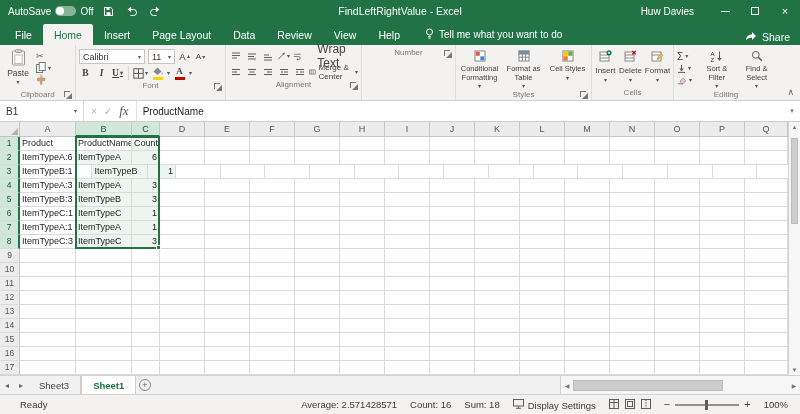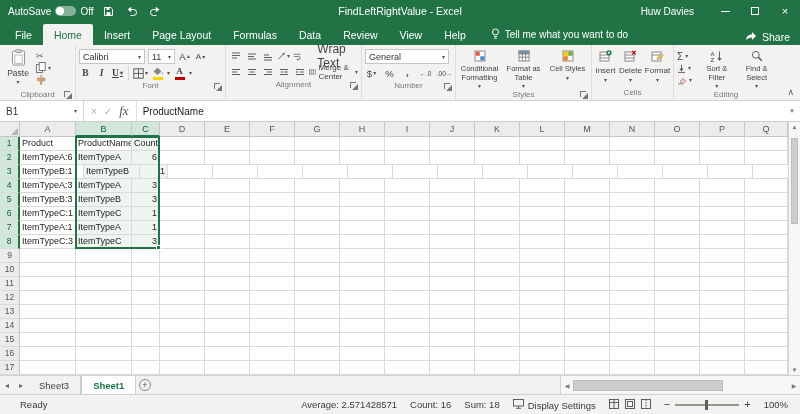--- a/index.html
+++ b/index.html
@@ -148,21 +148,20 @@
     <span class="win-btn">×</span>
   </div>
 </div>
 
 <div class="tabrow">
   <span id="ribbon-tabs" style="display:flex">
       <span class="rtab">File</span>
       <span class="rtab active">Home</span>
       <span class="rtab">Insert</span>
       <span class="rtab">Page Layout</span>
-      <span class="rtab">Formulas</span>
       <span class="rtab">Data</span>
       <span class="rtab">Review</span>
       <span class="rtab">View</span>
       <span class="rtab">Help</span>
     </span>
   <span class="tellme">
     <span>
       <svg width="9" height="12" viewBox="0 0 9 12">
           <circle cx="4.5" cy="4" r="3" fill="none" stroke="#fff"></circle>
           <path d="M3 8.7h3M3.4 10.2h2.2" stroke="#fff" fill="none"></path>
@@ -345,35 +344,20 @@
             </svg>
           <span>Merge &amp; Center</span>
           <span class="dd">▾</span>
         </span>
       </div>
     </div>
     <div class="grp-label"><span>Alignment</span><span class="launcher"></span></div>
   </div>
 
   <div class="grp" style="width:94px">
-    <div class="fcol">
-      <div class="frow">
-        <span class="combo" style="width:84px">
-            <span>General</span>
-            <span class="dd">▾</span>
-          </span>
-      </div>
-      <div class="frow" style="gap:5px">
-        <span class="ibtn">$<span class="dd">▾</span></span>
-        <span class="ibtn">%</span>
-        <span class="ibtn serif">,</span>
-        <span class="ibtn" style="font-size:6.5px">←.0</span>
-        <span class="ibtn" style="font-size:6.5px">.00→</span>
-      </div>
-    </div>
     <div class="grp-label"><span>Number</span><span class="launcher"></span></div>
   </div>
 
   <div class="grp" style="width:136px">
     <div class="grp-body">
       <span class="stylebtn">
         <span><svg width="12" height="12" viewBox="0 0 12 12">
               <rect x="1" y="1" width="10" height="10" fill="#fff" stroke="#8a8886"></rect>
               <rect x="1.8" y="1.8" width="4" height="4" fill="#e05c4b"></rect>
               <rect x="6.3" y="6.3" width="4" height="4" fill="#4a89d0"></rect>
@@ -560,21 +544,21 @@
         <span class="cell" style="width: 45px;"></span>
         <span class="cell" style="width: 45px;"></span>
         <span class="cell" style="width: 45px;"></span>
         <span class="cell" style="width: 45px;"></span>
         <span class="cell" style="width: 45px;"></span>
         <span class="cell" style="width: 45px;"></span>
         <span class="cell" style="width: 43px;"></span>
       </div>
       <div class="grow">
         <span class="rh sel">3</span>
-        <span class="cell" style="width: 64px;">ItemTypeB:1</span>
+        <span class="cell" style="width: 73px;">ItemTypeB:1</span>
         <span class="cell selrange" style="width: 56px;">ItemTypeB</span>
         <span class="cell num selrange" style="width: 28px;">1</span>
         <span class="cell" style="width: 45px;"></span>
         <span class="cell" style="width: 45px;"></span>
         <span class="cell" style="width: 45px;"></span>
         <span class="cell" style="width: 45px;"></span>
         <span class="cell" style="width: 45px;"></span>
         <span class="cell" style="width: 45px;"></span>
         <span class="cell" style="width: 45px;"></span>
         <span class="cell" style="width: 45px;"></span>

